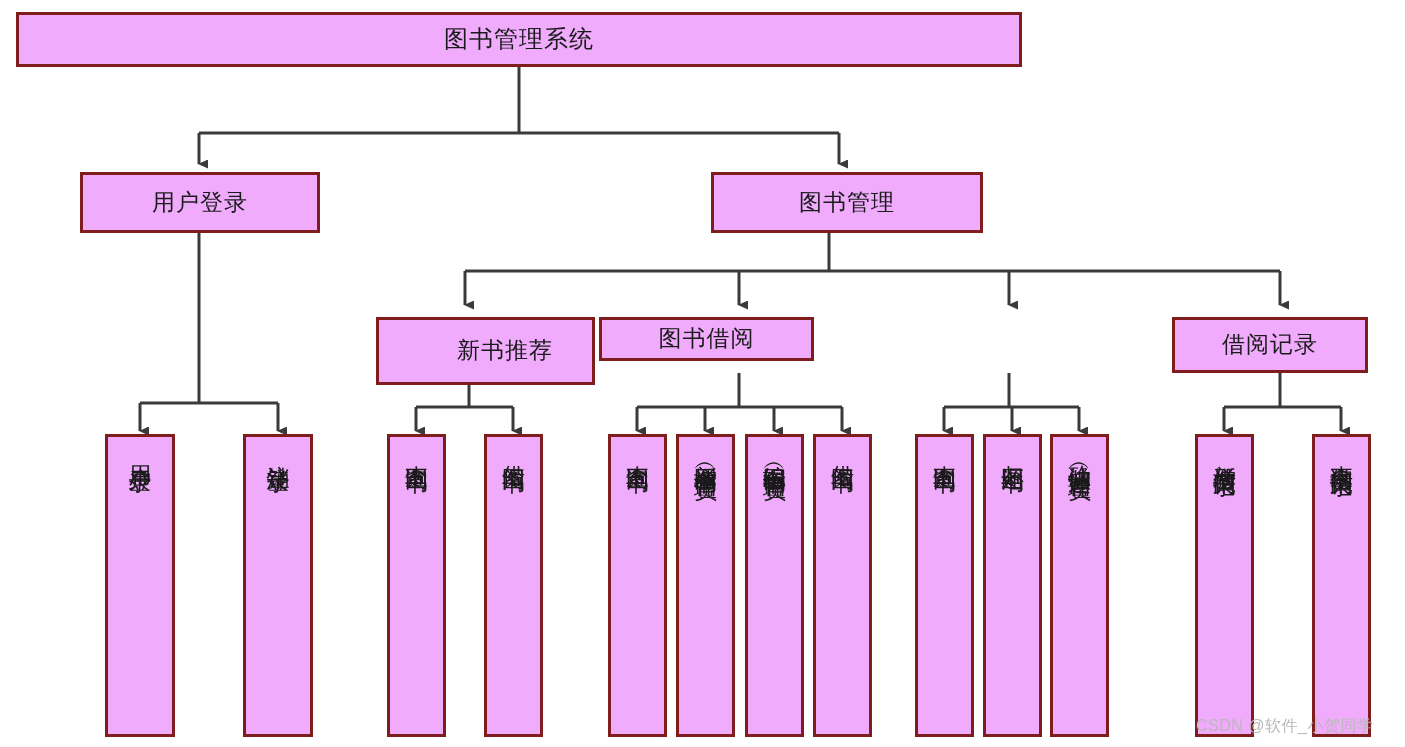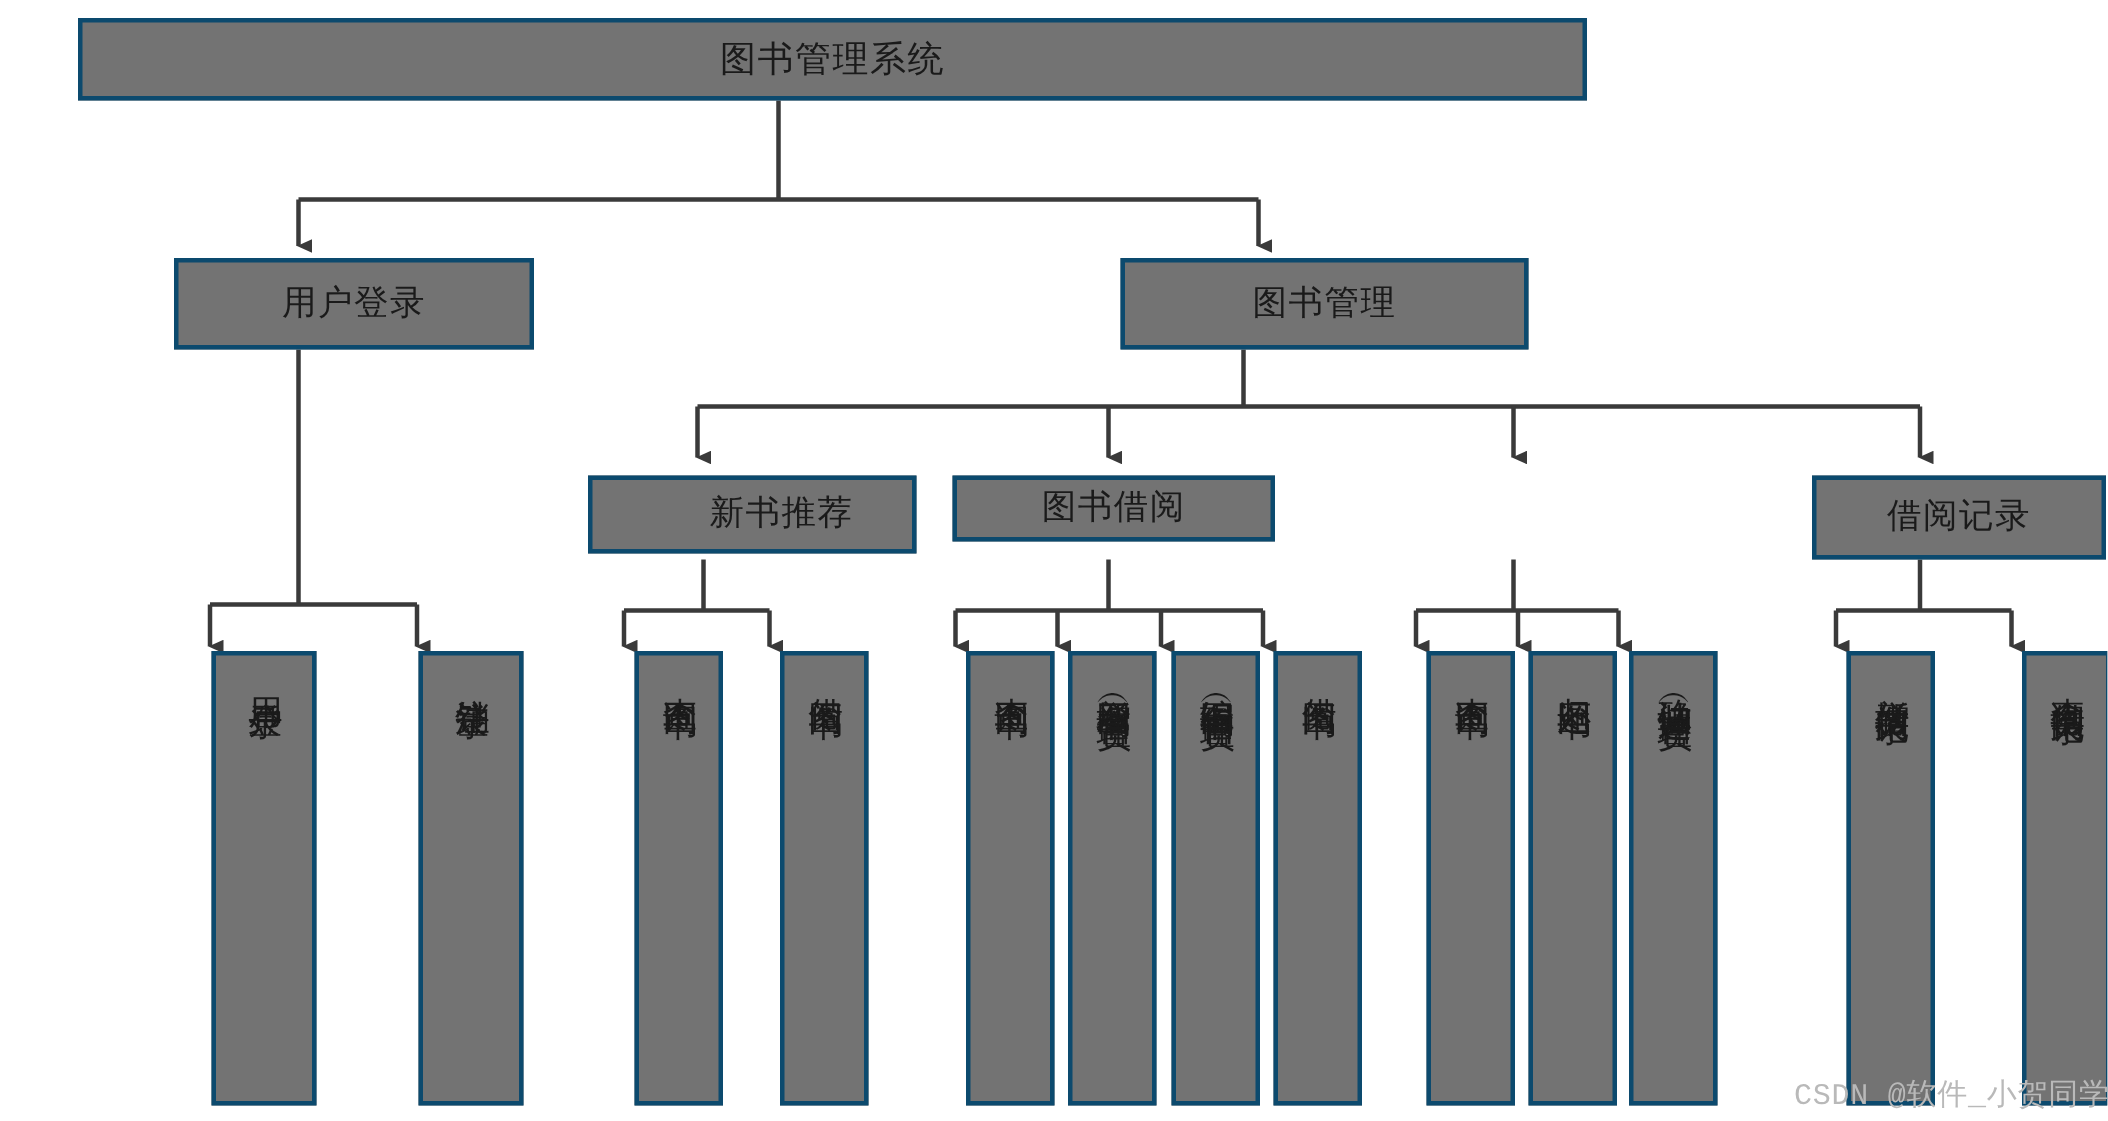--- a/index.html
+++ b/index.html
@@ -22,27 +22,26 @@
     position: absolute;
     left: 0;
     top: 0;
     width: 1405px;
     height: 747px;
     pointer-events: none;
   }
   .node {
     position: absolute;
     box-sizing: border-box;
-    background: #737373;
-    border: 3px solid #0c4a6e;
+    background: #f0abfc;
+    border: 3px solid #7f1d1d;
     display: flex;
     align-items: center;
     justify-content: center;
     color: #1a1a1a;
-    margin-left: 36px;
   }
   .node.horiz {
     font-size: 23px;
     letter-spacing: 1px;
     line-height: 1.2;
   }
   .node.root {
     font-size: 24px;
   }
   .node.vert {
@@ -55,25 +54,25 @@
     writing-mode: vertical-rl;
     text-orientation: upright;
     font-size: 23px;
     line-height: 1.18;
     letter-spacing: 2px;
     white-space: nowrap;
     color: #1a1a1a;
   }
   .watermark {
     position: absolute;
-    font-size: 20px;
+    font-size: 16px;
     color: #b9b9b9;
     letter-spacing: 0.5px;
     white-space: nowrap;
-    font-family: Liberation Mono, monospace;
+    font-family: Liberation Sans, sans-serif;
   }
 </style>
 </head>
 <body>
 
 <div id="diagram-root">
 
   <svg id="wires" viewBox="0 0 1405 747" width="1405" height="747" xmlns="http://www.w3.org/2000/svg">
     <defs>
       <marker id="arrowhead" markerWidth="9" markerHeight="10" refX="4.5" refY="9" orient="auto" markerUnits="userSpaceOnUse">
@@ -123,21 +122,21 @@
       <path d="M1341,407 L1341,431" marker-end="url(#arrowhead)"></path>
     </g>
   </svg>
 
   <div class="node horiz root" style="left:16px; top:12px; width:1006px; height:55px;">图书管理系统</div>
 
   <div class="node horiz" style="left:80px; top:172px; width:240px; height:61px;">用户登录</div>
 
   <div class="node horiz" style="left:711px; top:172px; width:272px; height:61px;">图书管理</div>
 
-  <div class="node horiz" style="left:356px; top:317px; width:219px; height:52px;padding-left:39px;">新书推荐</div>
+  <div class="node horiz" style="left:376px; top:317px; width:219px; height:68px;padding-left:39px;">新书推荐</div>
 
   <div class="node horiz" style="left:599px; top:317px; width:215px; height:44px;">图书借阅</div>
 
 
   <div class="node horiz" style="left:1172px; top:317px; width:196px; height:56px;">借阅记录</div>
 
   <div class="node vert" style="left:105px; top:434px; width:70px; height:303px;">
     <span class="vtext">用户登录</span>
   </div>
 

